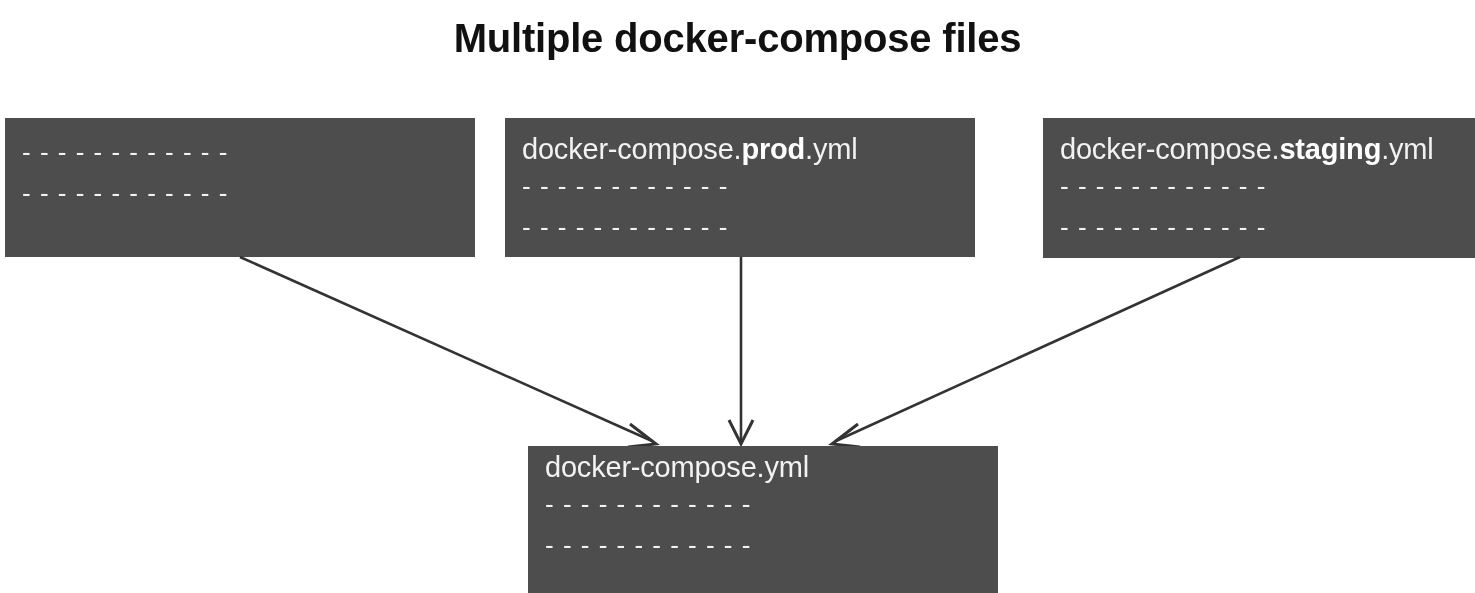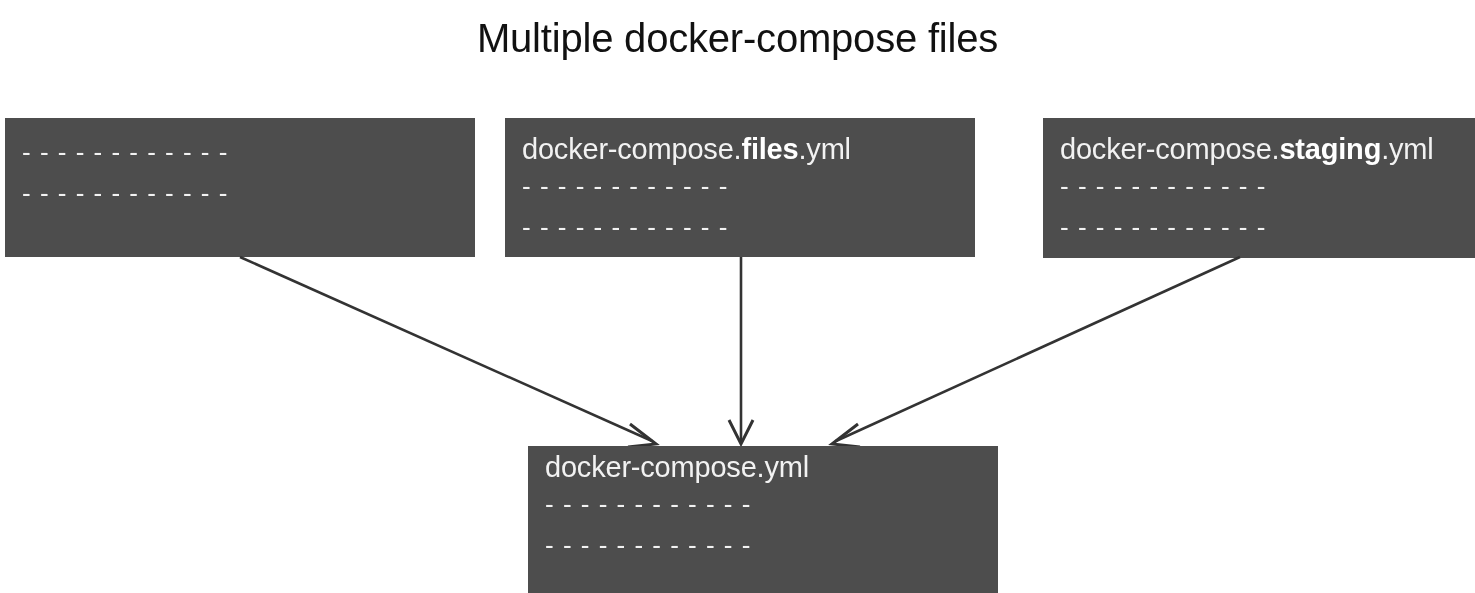--- a/index.html
+++ b/index.html
@@ -22,21 +22,21 @@
     height: 593px;
   }
 
   #page-title {
     position: absolute;
     left: 0;
     top: 14px;
     width: 1475px;
     text-align: center;
     font-size: 40px;
-    font-weight: 400;
+    font-weight: 700;
     letter-spacing: -0.2px;
     color: #111111;
     line-height: 1.2;
     white-space: nowrap;
   }
 
   .file-box {
     position: absolute;
     background: #4D4D4D;
     box-sizing: border-box;
@@ -90,21 +90,21 @@
 <div id="diagram-canvas">
 
   <div id="page-title">Multiple docker-compose files</div>
 
   <div class="file-box" id="box-override">
     <div class="dash-line">- - - - - - - - - - - -</div>
     <div class="dash-line second">- - - - - - - - - - - -</div>
   </div>
 
   <div class="file-box" id="box-prod">
-    <div class="file-name"><span>docker-compose.</span><span class="em">files</span><span>.yml</span></div>
+    <div class="file-name"><span>docker-compose.</span><span class="em">prod</span><span>.yml</span></div>
     <div class="dash-line">- - - - - - - - - - - -</div>
     <div class="dash-line second">- - - - - - - - - - - -</div>
   </div>
 
   <div class="file-box" id="box-staging">
     <div class="file-name"><span>docker-compose.</span><span class="em">staging</span><span>.yml</span></div>
     <div class="dash-line">- - - - - - - - - - - -</div>
     <div class="dash-line second">- - - - - - - - - - - -</div>
   </div>
 

